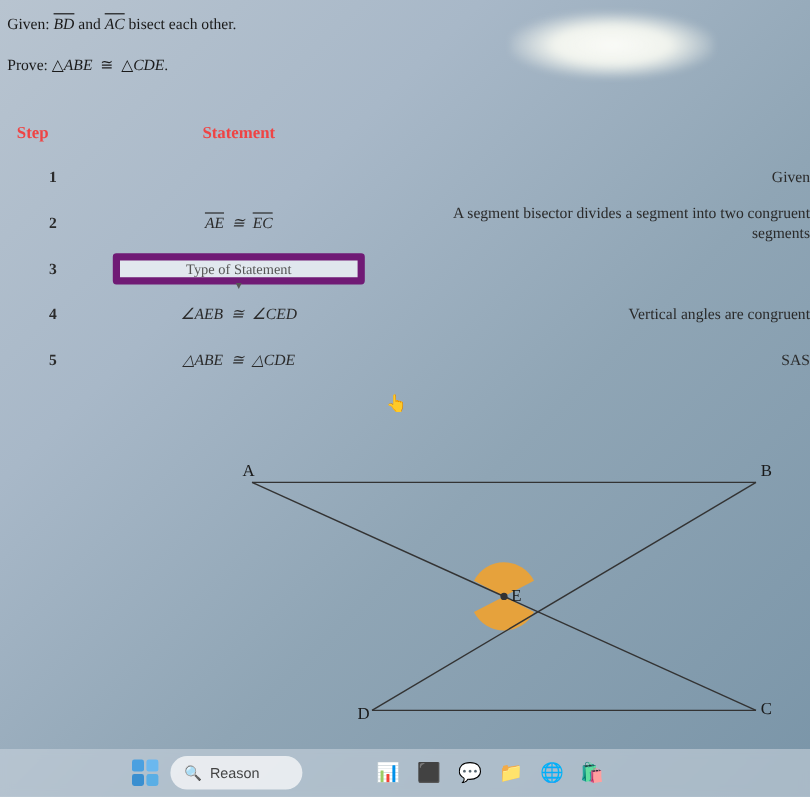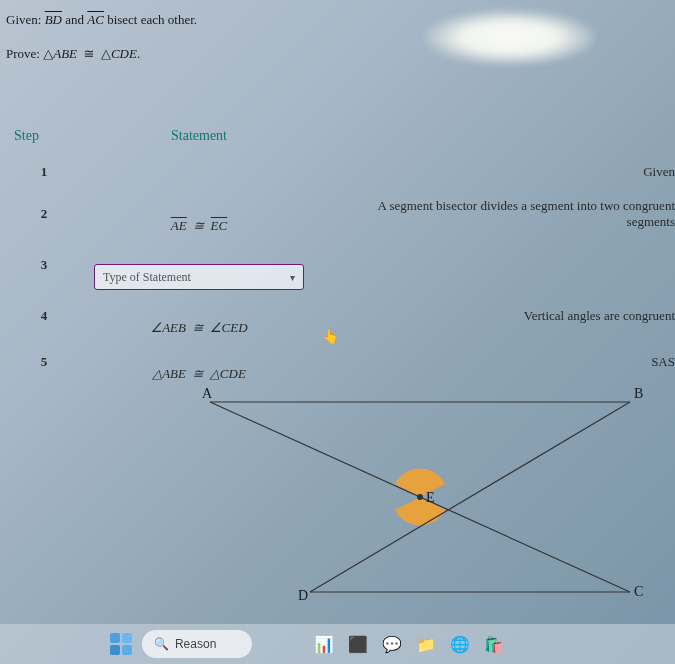--- a/index.html
+++ b/index.html
@@ -37,28 +37,27 @@
     .tri::before { content: "△"; }
     .cong::before { content: "≅"; }
     .ang::before { content: "∠"; }
 
     .proof-area {
       margin-top: 42px;
       padding-left: 8px;
     }
     .headers {
       display: flex;
-      font-weight: normal;
+      font-weight: bold;
       font-size: 14px;
-      color: #0f766e;
+      color: #ef4444;
       margin-bottom: 12px;
-      align-items: flex-end;
     }
     .col-step { width: 60px; }
-    .col-stmt { width: 250px; text-align: center; margin-top: 24px; }
+    .col-stmt { width: 250px; text-align: center; }
     .col-reason { flex: 1; padding-left: 10px; }
 
     .proof-row {
       display: flex;
       align-items: center;
       min-height: 32px;
       font-size: 13px;
       margin-bottom: 6px;
       color: #2a2a2a;
     }
@@ -66,27 +65,28 @@
     .proof-row .col-stmt { text-align: center; font-style: italic; }
     .proof-row .col-reason { text-align: right; }
 
     .dropdown {
       display: inline-flex;
       align-items: center;
       justify-content: space-between;
       width: 210px;
       height: 26px;
       background: rgba(235,240,245,0.85);
-      border: 1px solid #701a75;
+      border: 6px solid #701a75;
       border-radius: 3px;
       padding: 0 8px;
       font-size: 12px;
       color: #555;
       font-style: normal;
       cursor: pointer;
+      flex-direction: column;
     }
     .dropdown .caret {
       font-size: 10px;
       color: #555;
     }
 
     .cursor-icon {
       position: absolute;
       left: 322px;
       top: 328px;

